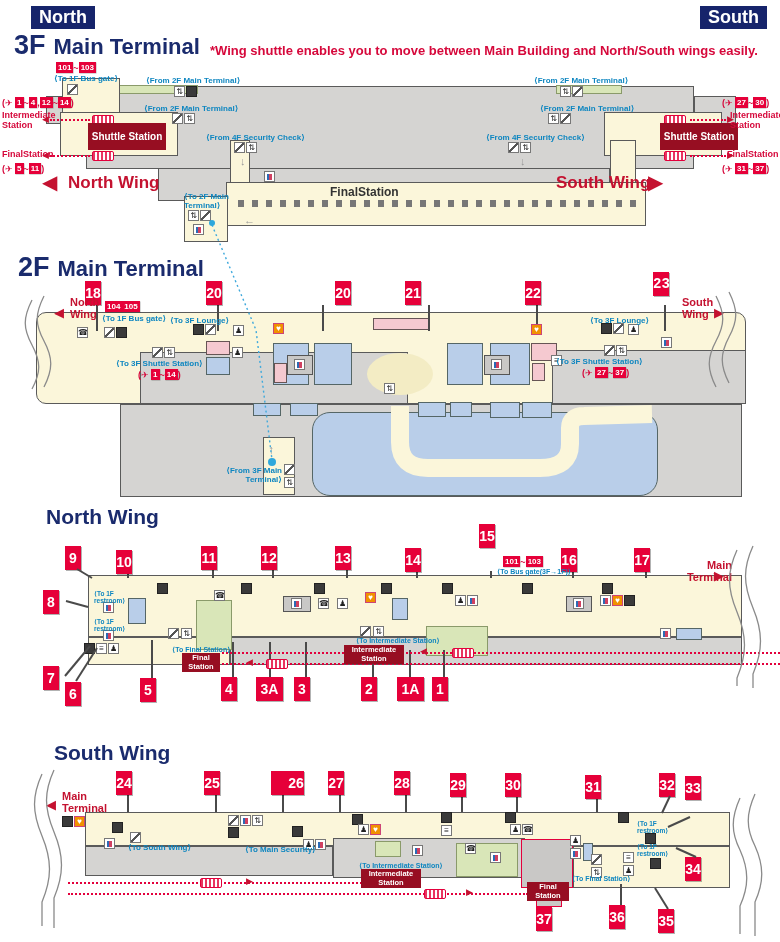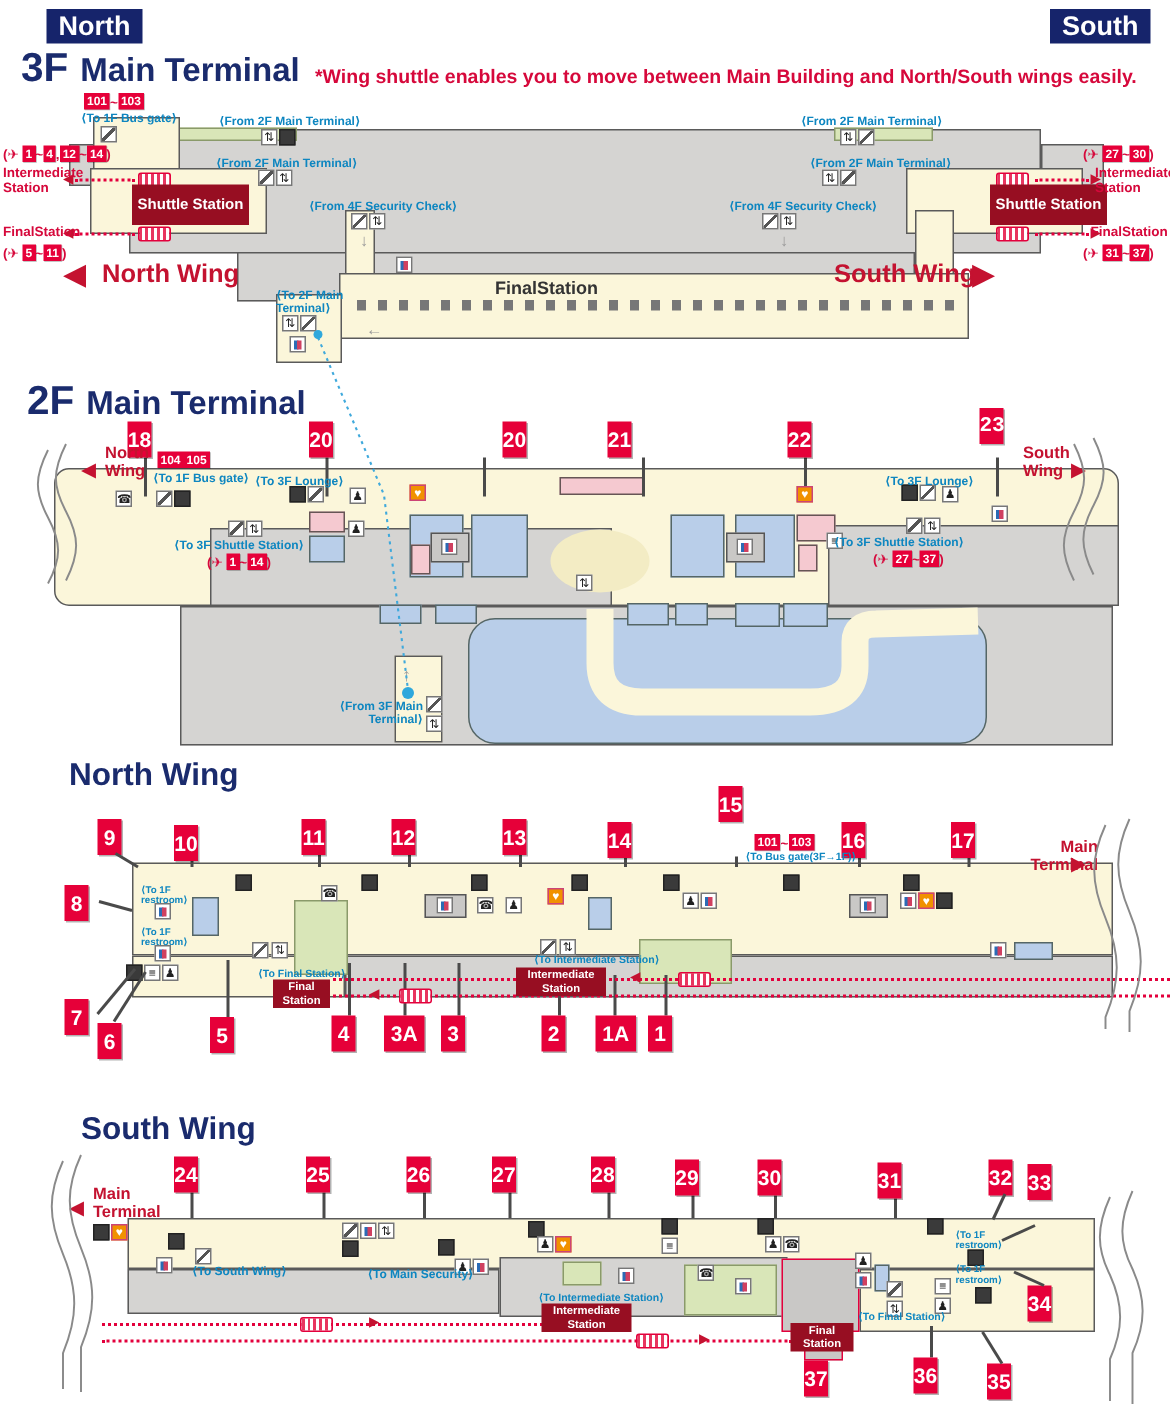--- a/index.html
+++ b/index.html
@@ -351,21 +351,21 @@
   <div class="shape gray" style="left:333px;top:838px;width:192px;height:40px;"></div>
   <div class="shape green z2" style="left:375px;top:841px;width:26px;height:16px;"></div>
   <div class="shape green z2" style="left:456px;top:843px;width:62px;height:34px;"></div>
   <div class="shape cream" style="left:573px;top:846px;width:157px;height:42px;"></div>
   <div class="shape gbox redline z3" style="left:521px;top:839px;width:52px;height:49px;"></div>
   <div class="shape gbox redline z3" style="left:536px;top:887px;width:26px;height:20px;"></div>
   <div class="shape blue z3" style="left:583px;top:843px;width:10px;height:18px;"></div>
 
   <div class="gate" style="left:116px;top:771px;">24</div>
   <div class="gate" style="left:204px;top:771px;">25</div>
-  <div class="gate" style="left:271px;top:771px;">26</div>
+  <div class="gate" style="left:271px;top:771px;padding-left:17px;">26</div>
   <div class="gate" style="left:328px;top:771px;">27</div>
   <div class="gate" style="left:394px;top:771px;">28</div>
   <div class="gate" style="left:450px;top:773px;">29</div>
   <div class="gate" style="left:505px;top:773px;">30</div>
   <div class="gate" style="left:585px;top:775px;">31</div>
   <div class="gate" style="left:659px;top:773px;">32</div>
   <div class="stem" style="left:127px;top:795px;height:17px;"></div>
   <div class="stem" style="left:215px;top:795px;height:17px;"></div>
   <div class="stem" style="left:282px;top:795px;height:17px;"></div>
   <div class="stem" style="left:339px;top:795px;height:17px;"></div>

